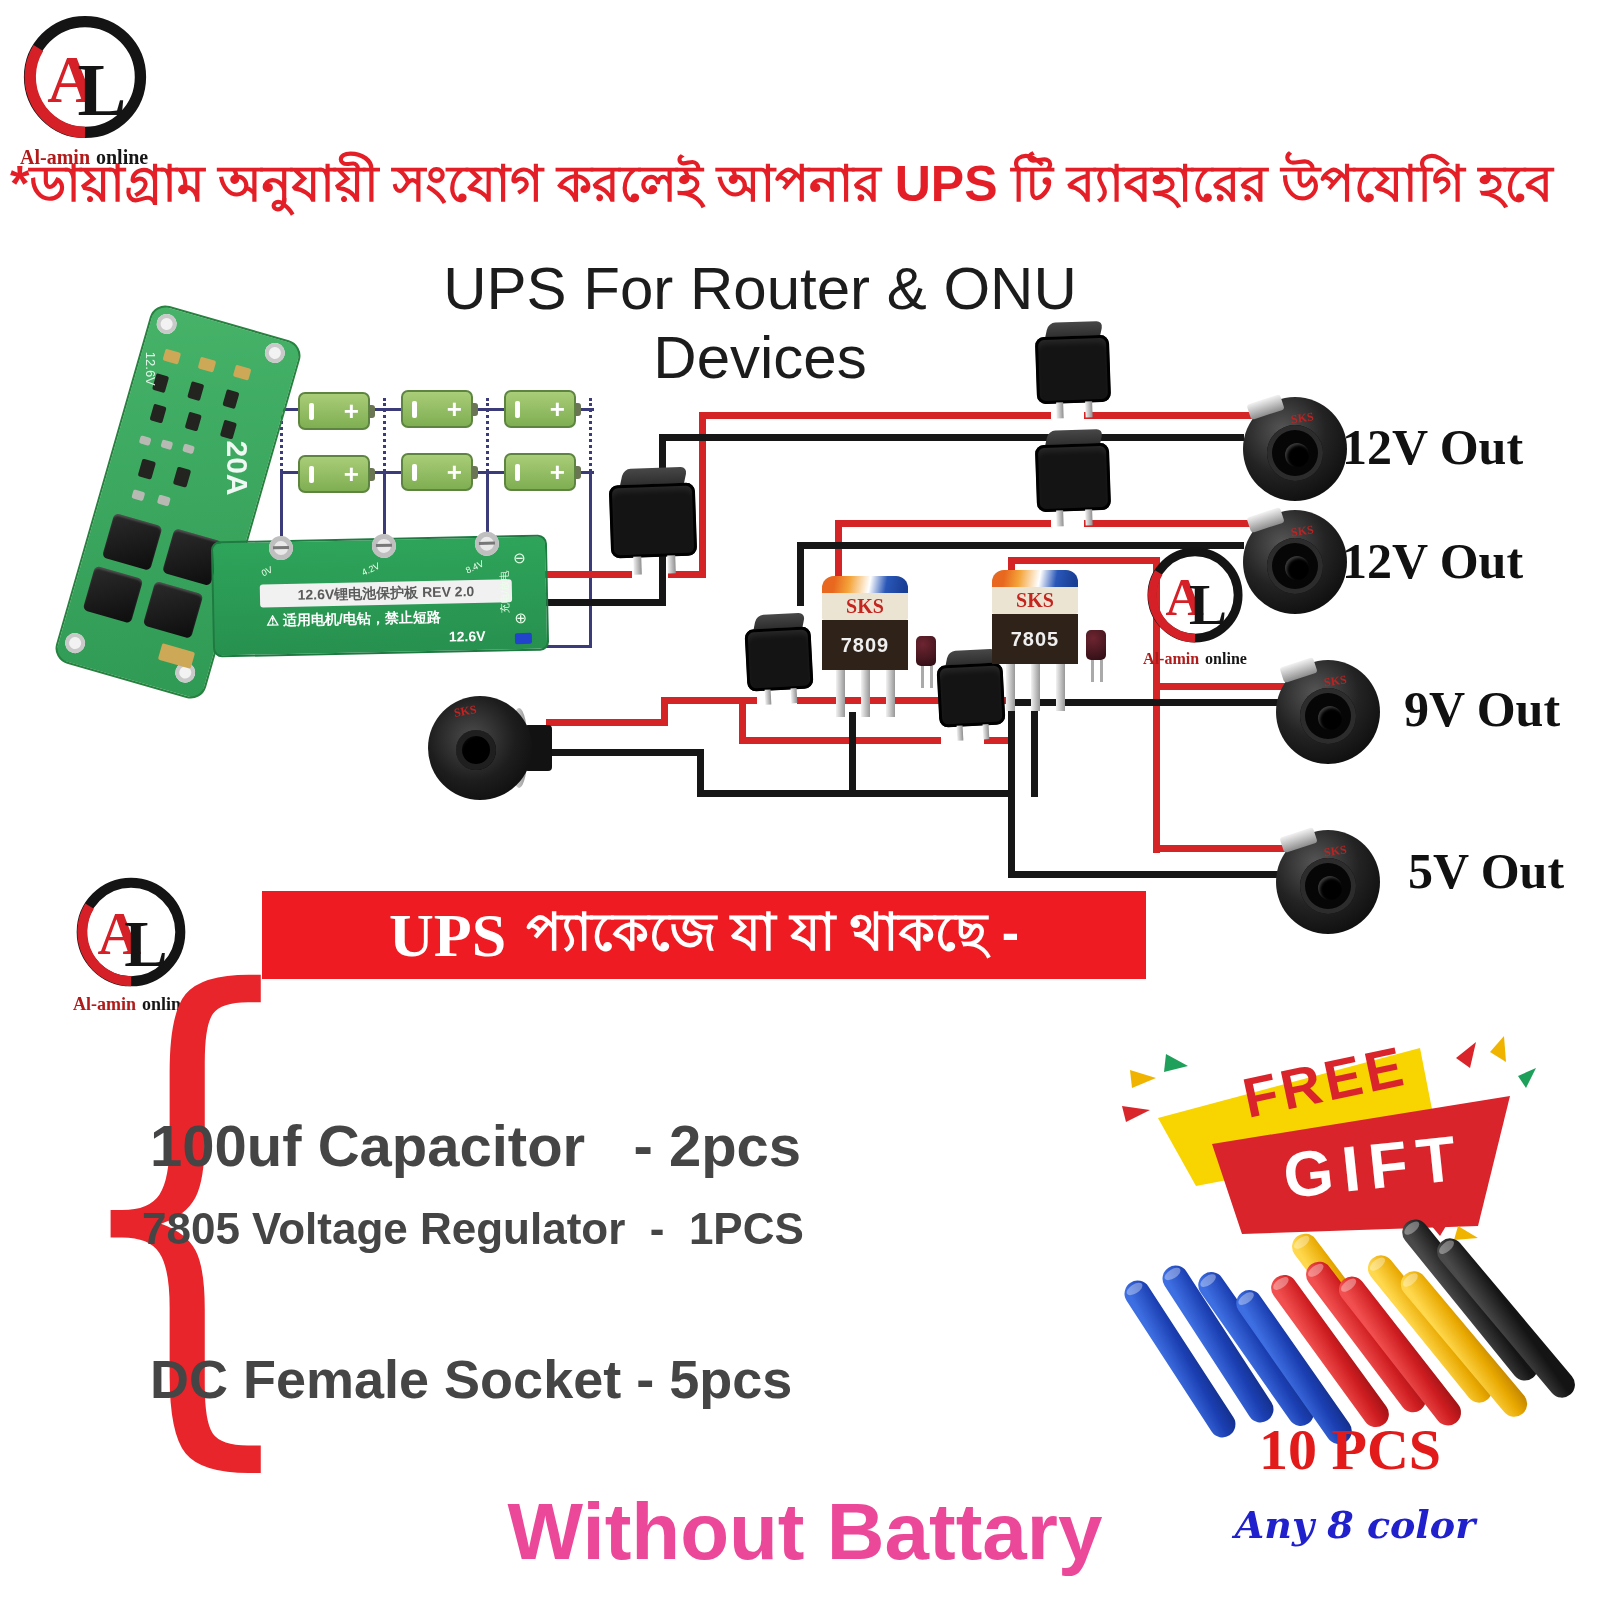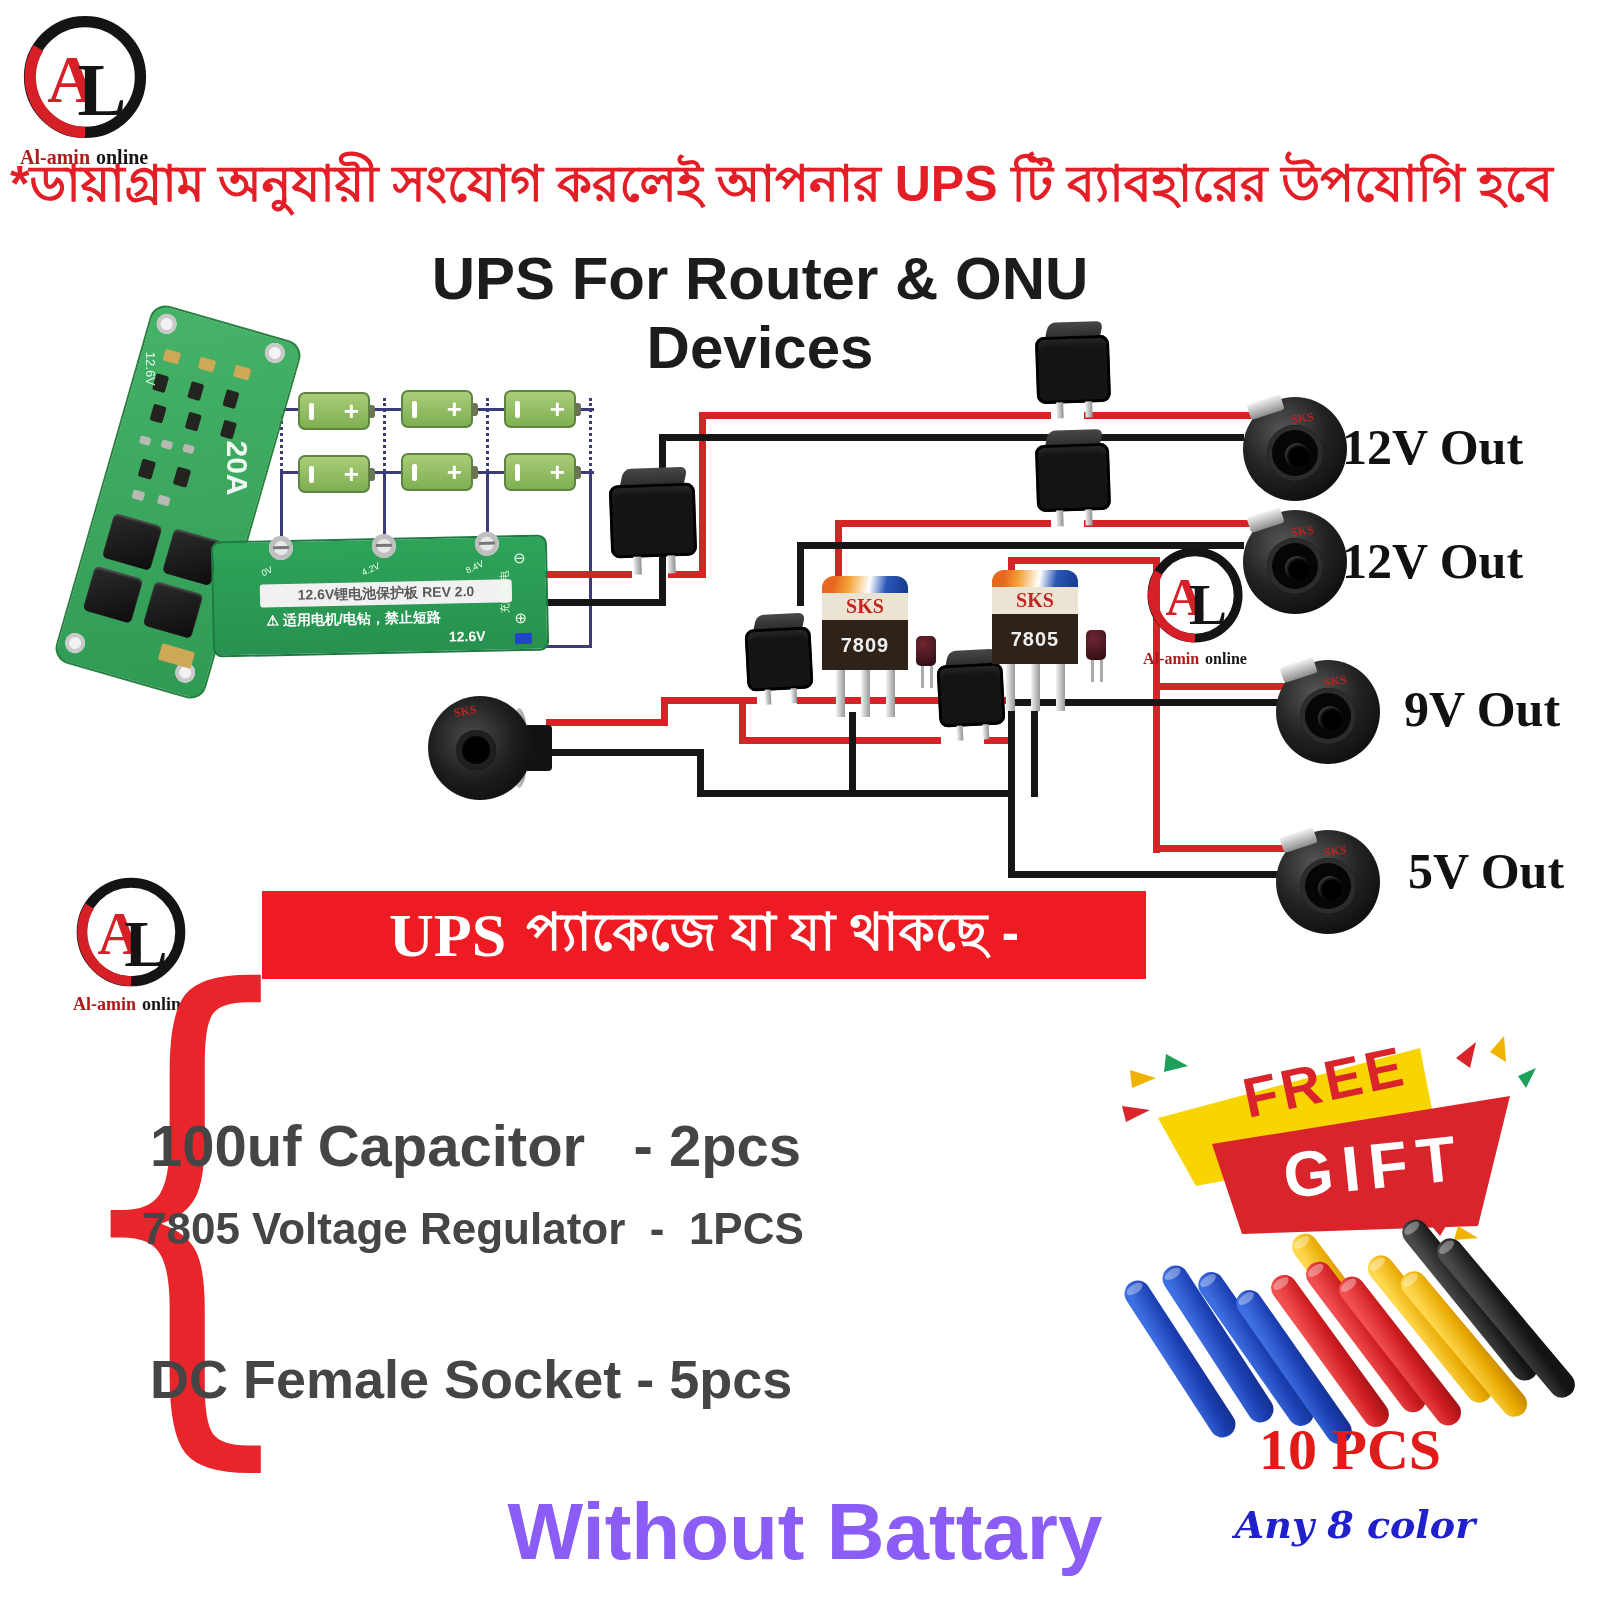--- a/index.html
+++ b/index.html
@@ -5,22 +5,22 @@
   html,body{margin:0;padding:0;background:#fff;}
   .stage{position:relative;width:1600px;height:1600px;background:#fff;overflow:hidden;
          font-family:"Liberation Sans",sans-serif;}
   .abs{position:absolute;}
 
   
   .main-title{position:absolute;left:162px;top:16px;width:1438px;font-size:72px;line-height:1.3;
     font-weight:bold;color:#e41e26;white-space:nowrap;overflow:hidden;}
   .sub-title{position:absolute;left:10px;top:146px;width:1590px;font-size:50px;font-weight:bold;
     color:#e41e26;white-space:nowrap;overflow:hidden;}
-  .diagram-title{position:absolute;left:330px;top:244px;width:860px;text-align:center;
-    font-size:60px;font-weight:bold;color:#1c1c1c;}
+  .diagram-title{position:absolute;left:330px;top:254px;width:860px;text-align:center;
+    font-size:60px;font-weight:normal;color:#1c1c1c;}
   .out-label{position:absolute;font-family:"Liberation Serif",serif;font-weight:bold;
     font-size:50px;color:#111;white-space:nowrap;}
   .chargein-label{position:absolute;left:134px;top:700px;font-family:"Liberation Serif",serif;
     font-weight:bold;font-size:50px;color:#111;}
 
   
   .w{position:absolute;}
   .wr{background:#d42426;}
   .wk{background:#161616;}
   .wn{background:#3b3b7a;}
@@ -137,21 +137,21 @@
     background:rgba(255,255,255,.35);}
   .tube.blue{background:linear-gradient(95deg,#3e6fe2 15%,#1b3fb2 65%,#142f8a);}
   .tube.red{background:linear-gradient(95deg,#f25050 15%,#ce1d21 65%,#9e1215);}
   .tube.yellow{background:linear-gradient(95deg,#ffd84d 15%,#e8a800 65%,#c08300);}
   .tube.black{background:linear-gradient(95deg,#4a4a4a 15%,#141414 70%);height:200px;}
   .qty{position:absolute;left:1200px;top:1416px;width:300px;text-align:center;
     font-family:"Liberation Serif",serif;font-weight:bold;font-size:58px;color:#e31a1a;}
   .note{position:absolute;left:1205px;top:1502px;width:300px;text-align:center;
     font-family:"DejaVu Serif",serif;font-style:italic;font-weight:bold;font-size:38px;color:#2020cc;}
   .footer{position:absolute;left:390px;top:1486px;width:830px;text-align:center;font-size:80px;
-    font-weight:bold;color:#8b5cf6;}
+    font-weight:bold;color:#ec4899;}
 </style>
 </head>
 <body>
 
 <div class="stage">
 
   <div class="al-logo" style="left:20px;top:14px;width:138px;">
     <svg width="130" height="126" viewBox="0 0 100 100">
       <circle cx="50" cy="50" r="44" fill="none" stroke="#141414" stroke-width="9"></circle>
       <path d="M50 94 A44 44 0 0 1 13 27" fill="none" stroke="#d42026" stroke-width="9"></path>

